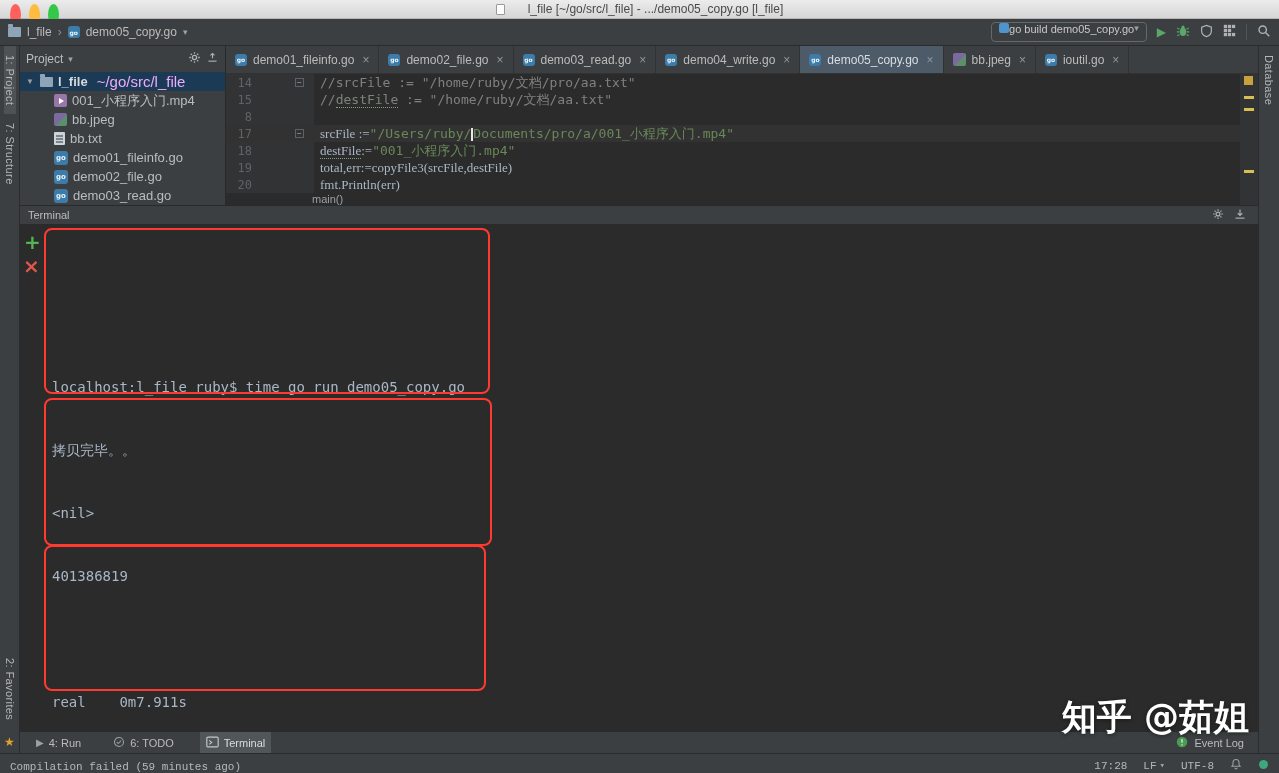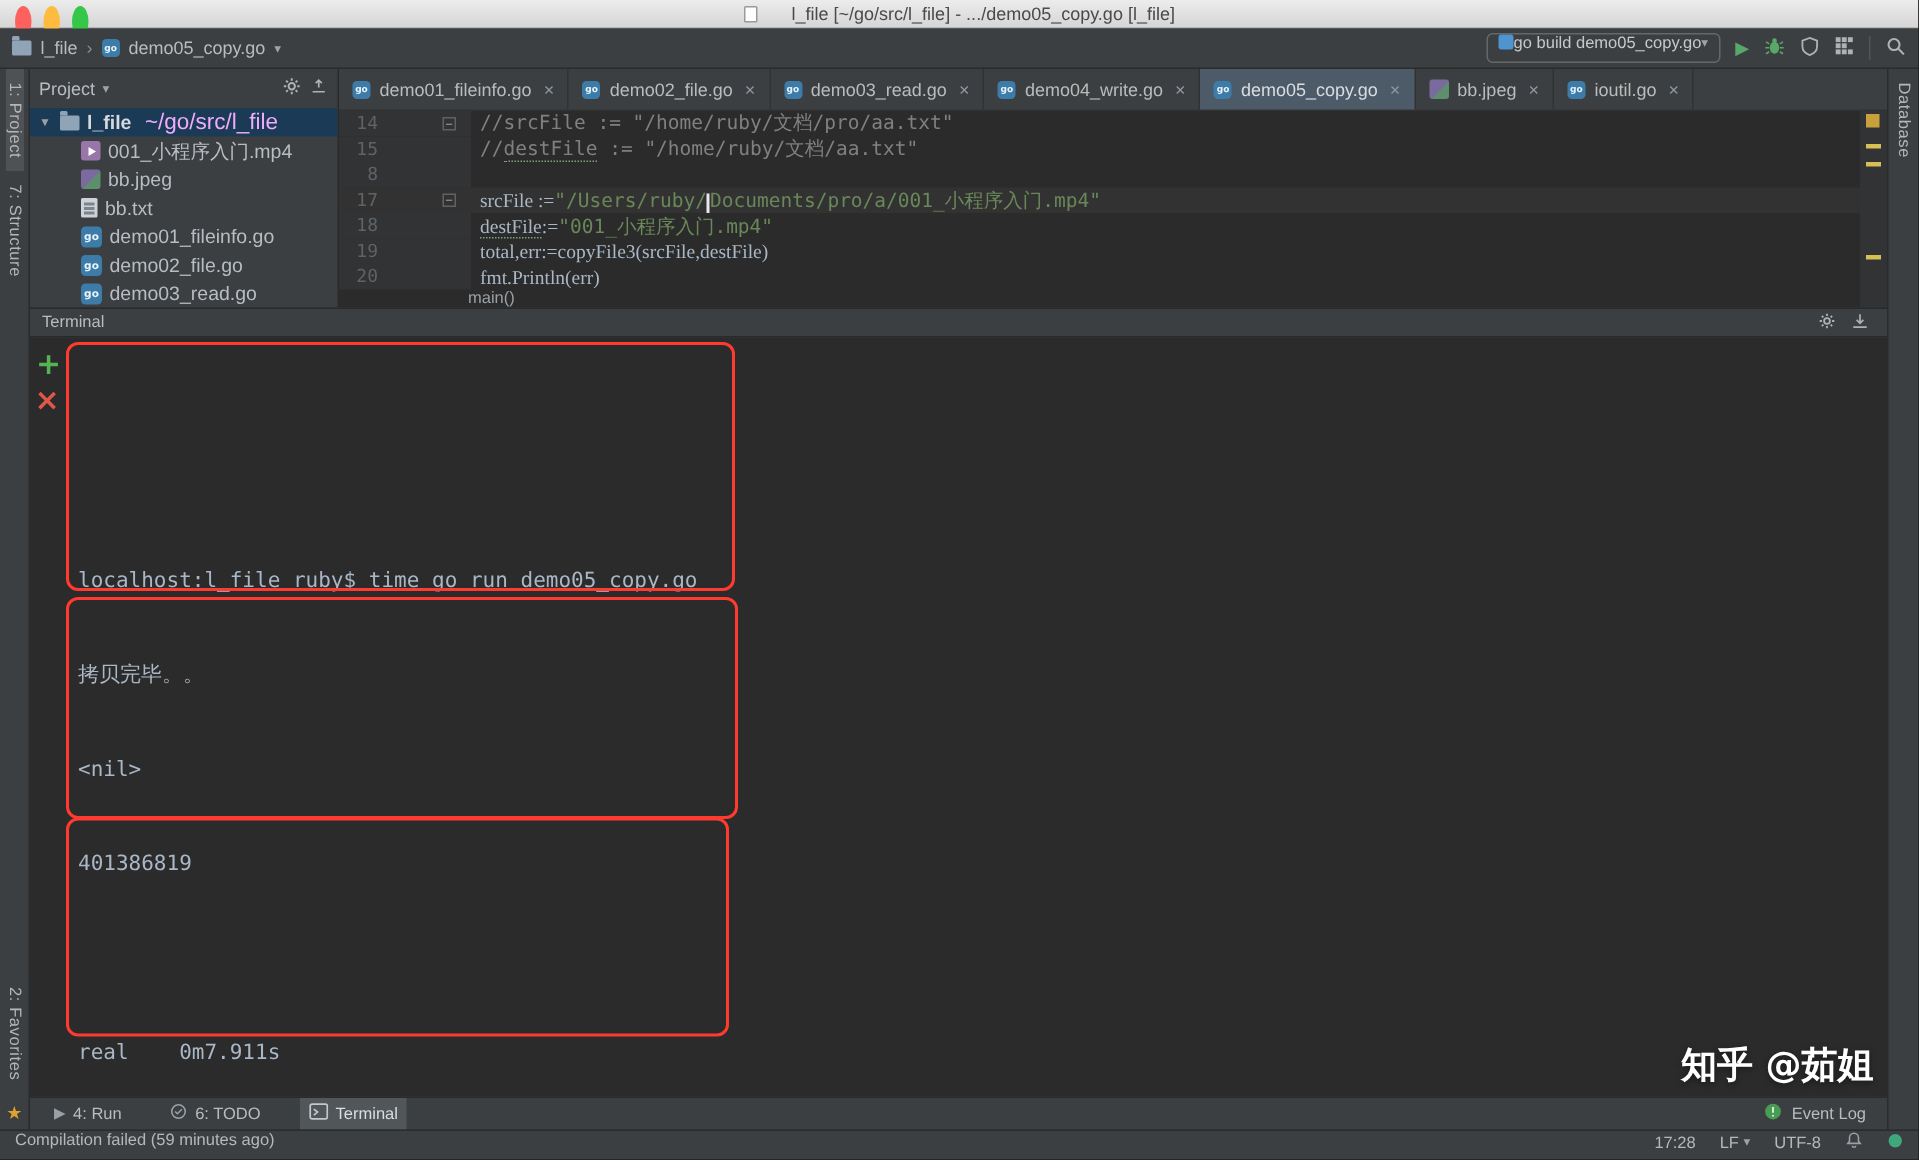--- a/index.html
+++ b/index.html
@@ -116,26 +116,26 @@
   
   .bottombar{left:20px;top:731px;width:1238px;height:22px;background:#3c3f41;border-top:1px solid #292b2d;
              display:flex;align-items:center;gap:20px;padding:0 14px 0 10px;font-size:11px;color:#bbbbbb;}
   .tool-btn{display:flex;align-items:center;gap:5px;height:22px;padding:0 6px;}
   .tool-btn.sel{background:#515658;color:#d8dde2;}
   .tool-btn .glyph-play{color:#9aa0a6;font-size:10px;}
   .bb-right{margin-left:auto;display:flex;align-items:center;gap:6px;}
 
   
   .statusbar{left:0;top:753px;width:1279px;height:20px;background:#3c3f41;border-top:1px solid #292b2d;
-             display:flex;align-items:flex-start;font-size:11px;color:#b4b8bb;padding:0 10px;}
+             display:flex;align-items:flex-end;font-size:11px;color:#b4b8bb;padding:0 10px;font-family:Liberation Mono, monospace;}
   .sb-right{margin-left:auto;display:flex;align-items:center;gap:16px;}
   .sb-item{display:flex;align-items:center;gap:3px;}
 
   
-  .watermark{right:30px;top:694px;font-size:24px;font-weight:bold;color:#ffffff;z-index:9;
+  .watermark{right:30px;top:694px;font-size:35px;font-weight:bold;color:#ffffff;z-index:9;
              font-family:"DejaVu Sans",sans-serif;text-shadow:0 1px 4px rgba(0,0,0,.45);}
 </style>
 </head>
 <body>
 
 <div class="app">
 
   <div class="abs titlebar">
     <div class="traffic">
       <span class="tl red"></span>

